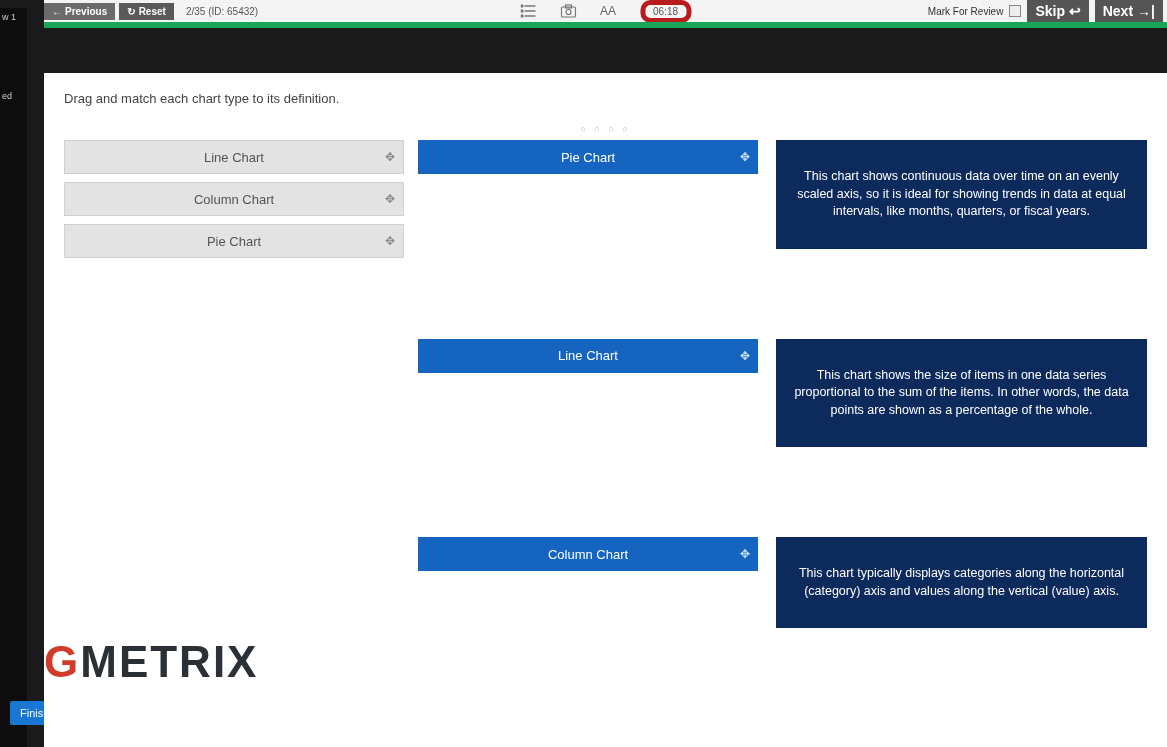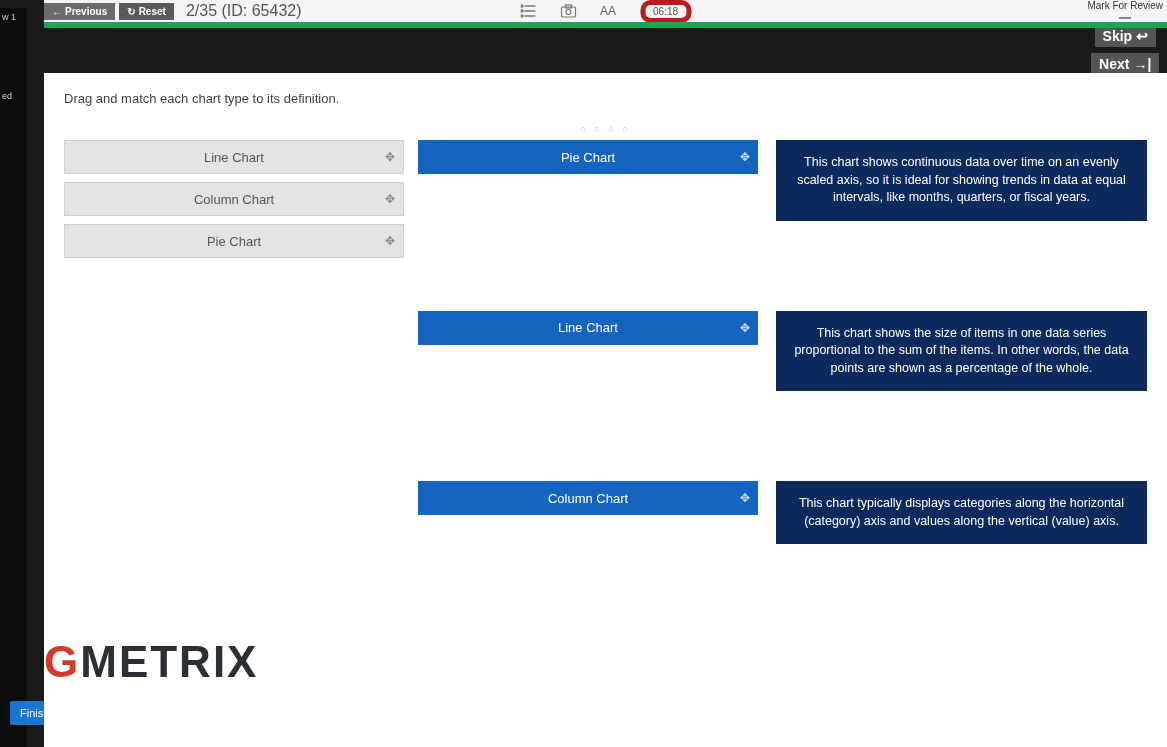--- a/index.html
+++ b/index.html
@@ -52,38 +52,38 @@
     font-weight: bold;
     padding: 3px 8px;
     margin-right: 4px;
     border: none;
     cursor: pointer;
     display: flex;
     align-items: center;
     gap: 3px;
   }
   .nav-btn.dark { background: #5a5a5a; }
-  .q-counter { margin-left: 8px; color:#555; font-size:16px; }
+  .q-counter { margin-left: 8px; color:#555; font-size:10px; }
 
   .center-tools {
     position: absolute;
     left: 50%; transform: translateX(-50%);
     display:flex; align-items:center; gap:24px;
     color:#666; font-size:12px;
   }
   .tool-icon { width:16px; height:16px; display:flex; align-items:center; justify-content:center; }
   .timer {
     border:5px solid #b91c1c; border-radius:10px;
     padding:1px 8px; font-size:10px; color:#555;
   }
 
   .right-tools {
     position:absolute; right:4px; top:0; height:22px;
     display:flex; align-items:center; gap:6px;
-    font-size:10px; color:#333;flex-direction:column;
+    font-size:10px; color:#333;
   }
   .checkbox-box {
     width:12px; height:12px; border:1px solid #888; background:#eee;
   }
   .skip-btn, .next-btn {
     background:#555; color:#fff; font-size:14px; font-weight:bold;
     padding:3px 8px; border:none; cursor:pointer;
     display:flex; align-items:center; gap:4px;
   }
 
@@ -145,21 +145,21 @@
     align-self:flex-start;
   }
   .drop-slot .move-icon { color:#cfe3f7; }
 
   .def-box {
     flex:1;
     background:#0d2a5c;
     color:#fff;
     font-size:12.5px;
     line-height:1.4;
-    padding:14px 14px;
+    padding:28px 14px;
     text-align:center;
   }
 
   .logo-wrap {
     position:absolute;
     left:0; right:0;
     bottom:60px;
     text-align:left;
   }
   .logo {

